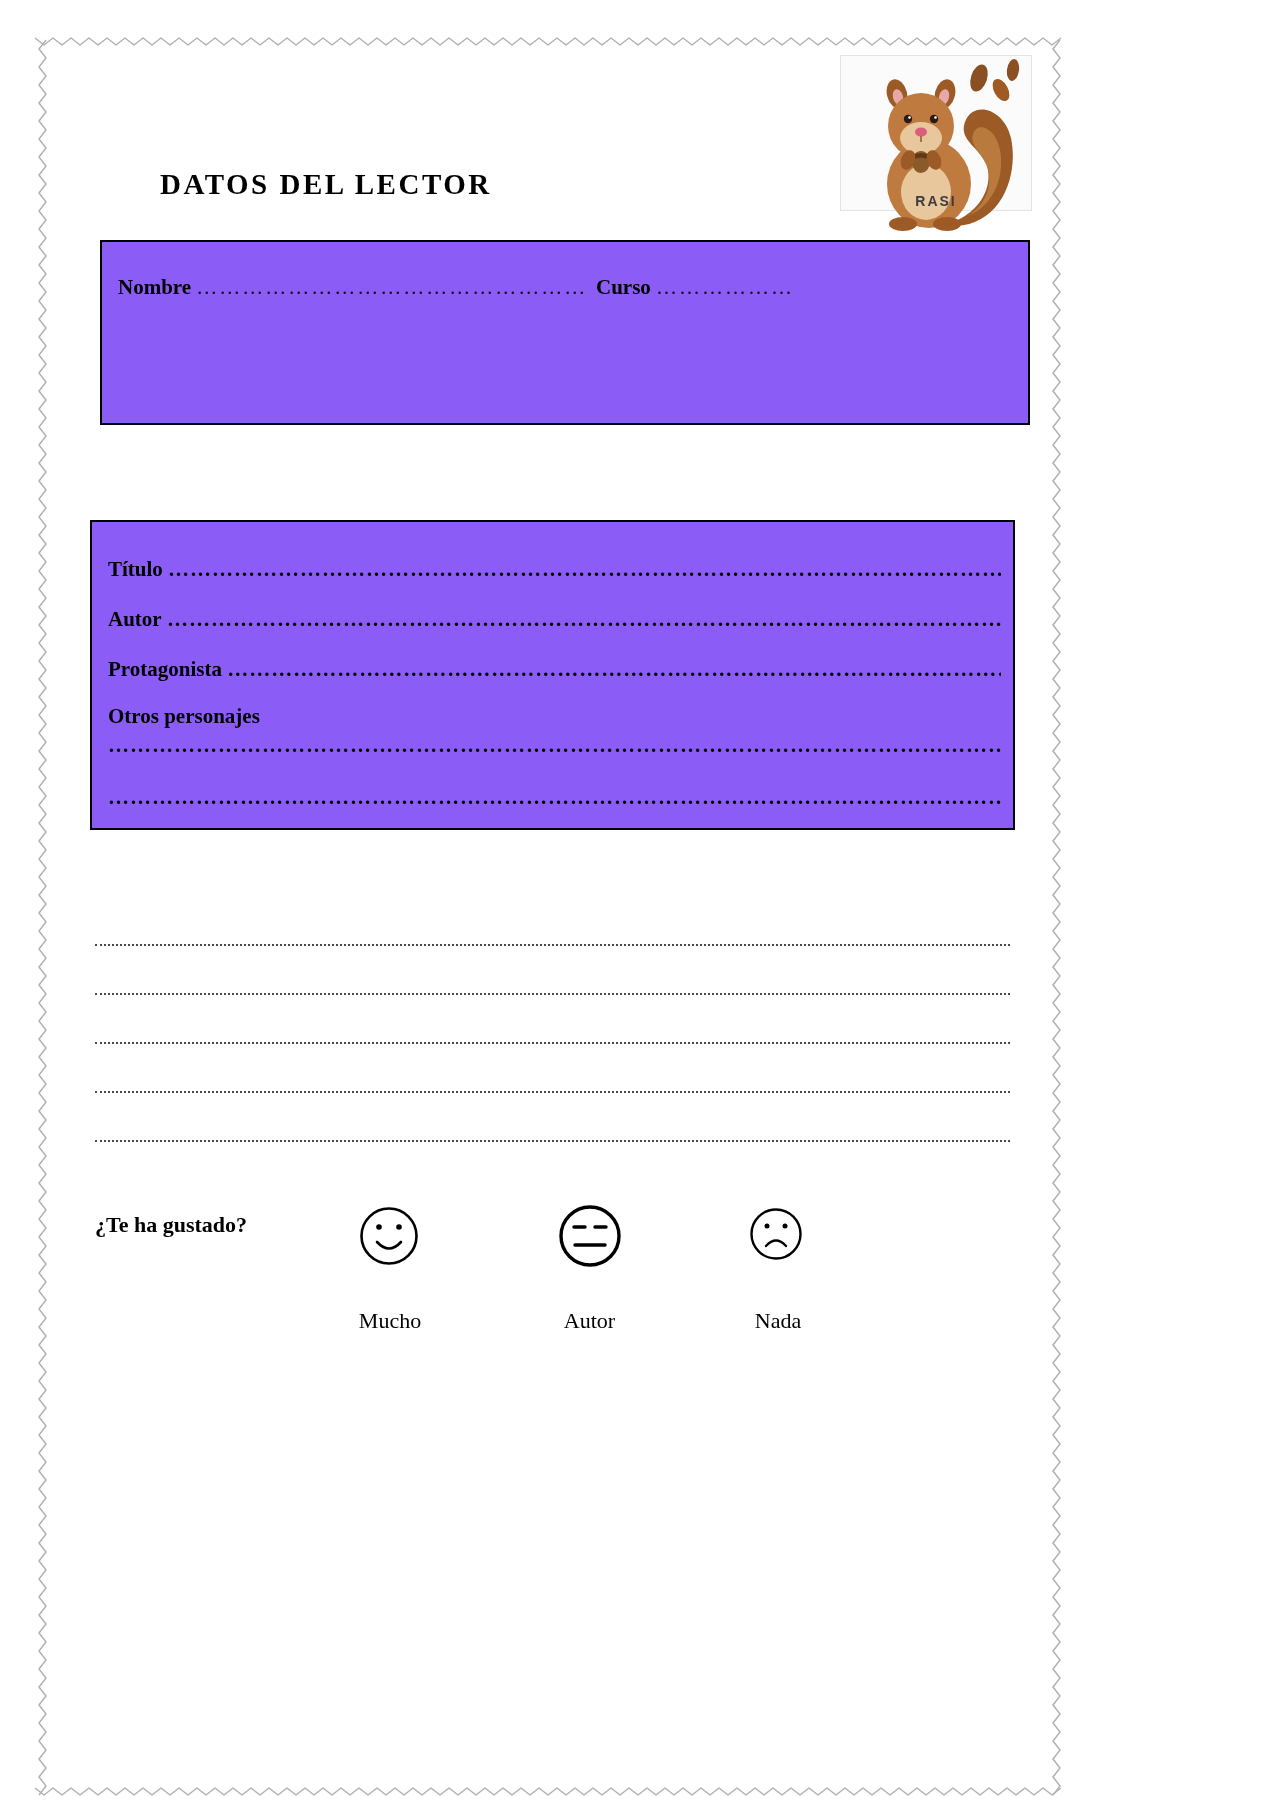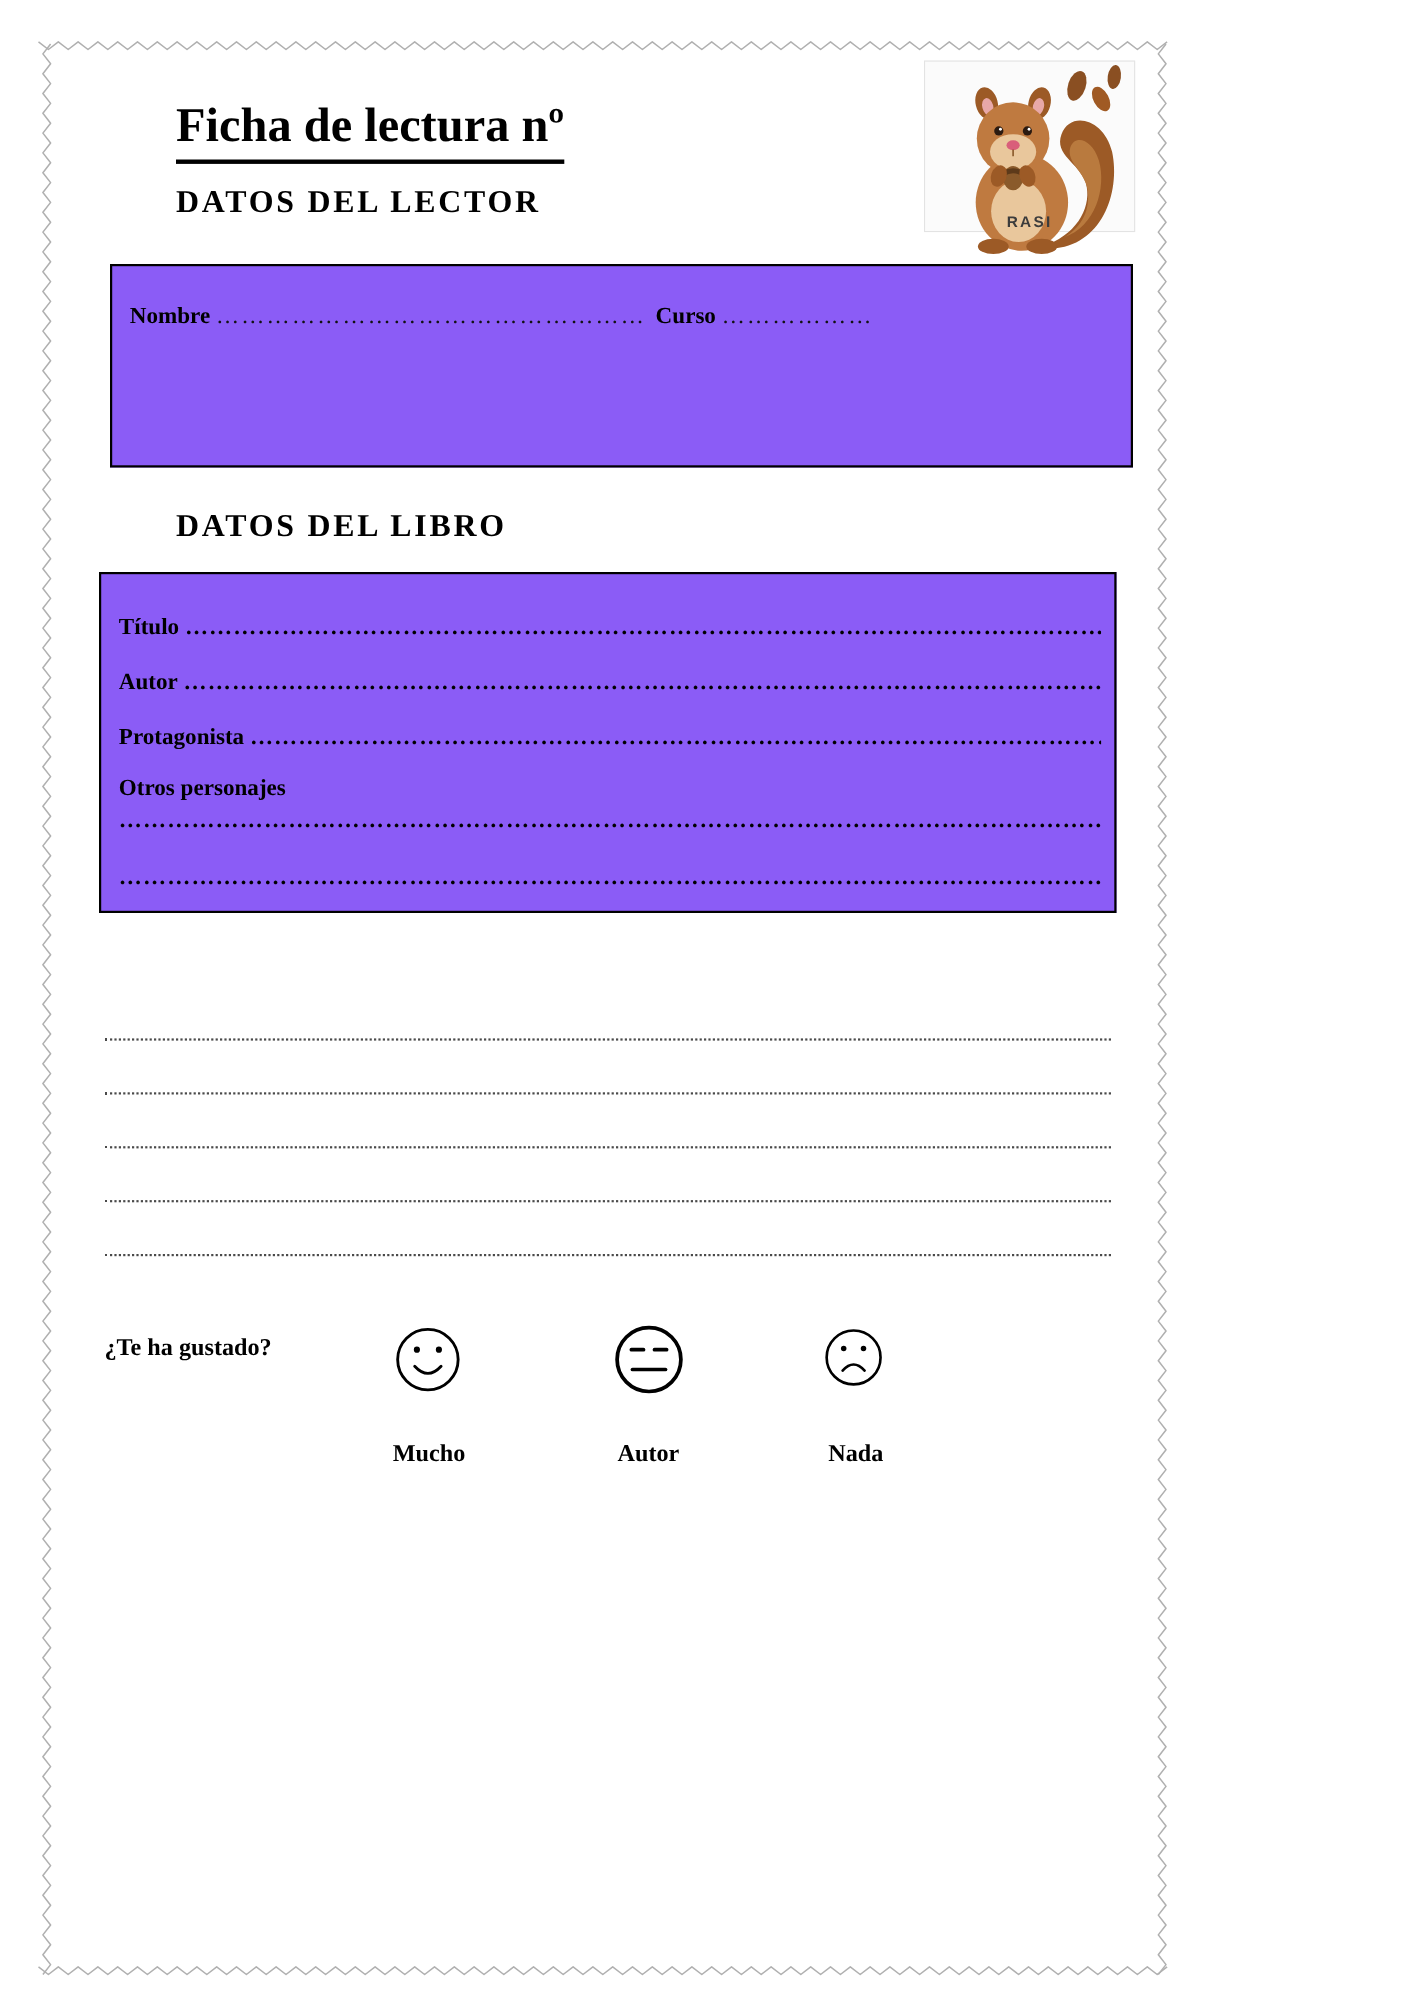--- a/index.html
+++ b/index.html
@@ -39,38 +39,37 @@
 
   .answer-lines { position:absolute; left:95px; top:897px; width:915px; }
   .ans-line { height:49px; border-bottom:2px dotted #4a4a4a; }
 
   .rating-q { position:absolute; left:95px; top:1212px; font-size:22px; font-weight:bold; }
   .face { position:absolute; }
   .face-happy   { left:358px; top:1205px; }
   .face-neutral { left:556px; top:1202px; }
   .face-sad     { left:748px; top:1206px; }
 
-  .rating-label { position:absolute; top:1308px; font-size:22px; font-weight:bold; text-align:center; }
+  .rating-label { position:absolute; top:1308px; font-size:22px; font-weight:normal; text-align:center; }
   .rl-mucho { left:345px; width:90px; }
   .rl-poco  { left:557px; width:65px; }
   .rl-nada  { left:744px; width:68px; }
 </style>
 </head>
 <body>
 
 <div class="page">
 
   <svg class="zigzag-svg" width="1280" height="1811" viewBox="0 0 1280 1811">
     <path transform="translate(35,38)" fill="none" stroke-width="1.4" stroke-linejoin="round" d="M0,0 L9,7 L18,0 L27,7 L36,0 L45,7 L54,0 L63,7 L72,0 L81,7 L90,0 L99,7 L108,0 L117,7 L126,0 L135,7 L144,0 L153,7 L162,0 L171,7 L180,0 L189,7 L198,0 L207,7 L216,0 L225,7 L234,0 L243,7 L252,0 L261,7 L270,0 L279,7 L288,0 L297,7 L306,0 L315,7 L324,0 L333,7 L342,0 L351,7 L360,0 L369,7 L378,0 L387,7 L396,0 L405,7 L414,0 L423,7 L432,0 L441,7 L450,0 L459,7 L468,0 L477,7 L486,0 L495,7 L504,0 L513,7 L522,0 L531,7 L540,0 L549,7 L558,0 L567,7 L576,0 L585,7 L594,0 L603,7 L612,0 L621,7 L630,0 L639,7 L648,0 L657,7 L666,0 L675,7 L684,0 L693,7 L702,0 L711,7 L720,0 L729,7 L738,0 L747,7 L756,0 L765,7 L774,0 L783,7 L792,0 L801,7 L810,0 L819,7 L828,0 L837,7 L846,0 L855,7 L864,0 L873,7 L882,0 L891,7 L900,0 L909,7 L918,0 L927,7 L936,0 L945,7 L954,0 L963,7 L972,0 L981,7 L990,0 L999,7 L1008,0 L1017,7 L1026,0" stroke="#b0b0b0"></path>
     <path transform="translate(35,1788)" fill="none" stroke-width="1.4" stroke-linejoin="round" d="M0,0 L9,7 L18,0 L27,7 L36,0 L45,7 L54,0 L63,7 L72,0 L81,7 L90,0 L99,7 L108,0 L117,7 L126,0 L135,7 L144,0 L153,7 L162,0 L171,7 L180,0 L189,7 L198,0 L207,7 L216,0 L225,7 L234,0 L243,7 L252,0 L261,7 L270,0 L279,7 L288,0 L297,7 L306,0 L315,7 L324,0 L333,7 L342,0 L351,7 L360,0 L369,7 L378,0 L387,7 L396,0 L405,7 L414,0 L423,7 L432,0 L441,7 L450,0 L459,7 L468,0 L477,7 L486,0 L495,7 L504,0 L513,7 L522,0 L531,7 L540,0 L549,7 L558,0 L567,7 L576,0 L585,7 L594,0 L603,7 L612,0 L621,7 L630,0 L639,7 L648,0 L657,7 L666,0 L675,7 L684,0 L693,7 L702,0 L711,7 L720,0 L729,7 L738,0 L747,7 L756,0 L765,7 L774,0 L783,7 L792,0 L801,7 L810,0 L819,7 L828,0 L837,7 L846,0 L855,7 L864,0 L873,7 L882,0 L891,7 L900,0 L909,7 L918,0 L927,7 L936,0 L945,7 L954,0 L963,7 L972,0 L981,7 L990,0 L999,7 L1008,0 L1017,7 L1026,0" stroke="#b0b0b0"></path>
     <path transform="translate(46,40) rotate(90)" fill="none" stroke-width="1.4" stroke-linejoin="round" d="M0,0 L9,7 L18,0 L27,7 L36,0 L45,7 L54,0 L63,7 L72,0 L81,7 L90,0 L99,7 L108,0 L117,7 L126,0 L135,7 L144,0 L153,7 L162,0 L171,7 L180,0 L189,7 L198,0 L207,7 L216,0 L225,7 L234,0 L243,7 L252,0 L261,7 L270,0 L279,7 L288,0 L297,7 L306,0 L315,7 L324,0 L333,7 L342,0 L351,7 L360,0 L369,7 L378,0 L387,7 L396,0 L405,7 L414,0 L423,7 L432,0 L441,7 L450,0 L459,7 L468,0 L477,7 L486,0 L495,7 L504,0 L513,7 L522,0 L531,7 L540,0 L549,7 L558,0 L567,7 L576,0 L585,7 L594,0 L603,7 L612,0 L621,7 L630,0 L639,7 L648,0 L657,7 L666,0 L675,7 L684,0 L693,7 L702,0 L711,7 L720,0 L729,7 L738,0 L747,7 L756,0 L765,7 L774,0 L783,7 L792,0 L801,7 L810,0 L819,7 L828,0 L837,7 L846,0 L855,7 L864,0 L873,7 L882,0 L891,7 L900,0 L909,7 L918,0 L927,7 L936,0 L945,7 L954,0 L963,7 L972,0 L981,7 L990,0 L999,7 L1008,0 L1017,7 L1026,0 L1035,7 L1044,0 L1053,7 L1062,0 L1071,7 L1080,0 L1089,7 L1098,0 L1107,7 L1116,0 L1125,7 L1134,0 L1143,7 L1152,0 L1161,7 L1170,0 L1179,7 L1188,0 L1197,7 L1206,0 L1215,7 L1224,0 L1233,7 L1242,0 L1251,7 L1260,0 L1269,7 L1278,0 L1287,7 L1296,0 L1305,7 L1314,0 L1323,7 L1332,0 L1341,7 L1350,0 L1359,7 L1368,0 L1377,7 L1386,0 L1395,7 L1404,0 L1413,7 L1422,0 L1431,7 L1440,0 L1449,7 L1458,0 L1467,7 L1476,0 L1485,7 L1494,0 L1503,7 L1512,0 L1521,7 L1530,0 L1539,7 L1548,0 L1557,7 L1566,0 L1575,7 L1584,0 L1593,7 L1602,0 L1611,7 L1620,0 L1629,7 L1638,0 L1647,7 L1656,0 L1665,7 L1674,0 L1683,7 L1692,0 L1701,7 L1710,0 L1719,7 L1728,0 L1737,7 L1746,0 L1755,7" stroke="#b0b0b0"></path>
     <path transform="translate(1060,40) rotate(90)" fill="none" stroke-width="1.4" stroke-linejoin="round" d="M0,0 L9,7 L18,0 L27,7 L36,0 L45,7 L54,0 L63,7 L72,0 L81,7 L90,0 L99,7 L108,0 L117,7 L126,0 L135,7 L144,0 L153,7 L162,0 L171,7 L180,0 L189,7 L198,0 L207,7 L216,0 L225,7 L234,0 L243,7 L252,0 L261,7 L270,0 L279,7 L288,0 L297,7 L306,0 L315,7 L324,0 L333,7 L342,0 L351,7 L360,0 L369,7 L378,0 L387,7 L396,0 L405,7 L414,0 L423,7 L432,0 L441,7 L450,0 L459,7 L468,0 L477,7 L486,0 L495,7 L504,0 L513,7 L522,0 L531,7 L540,0 L549,7 L558,0 L567,7 L576,0 L585,7 L594,0 L603,7 L612,0 L621,7 L630,0 L639,7 L648,0 L657,7 L666,0 L675,7 L684,0 L693,7 L702,0 L711,7 L720,0 L729,7 L738,0 L747,7 L756,0 L765,7 L774,0 L783,7 L792,0 L801,7 L810,0 L819,7 L828,0 L837,7 L846,0 L855,7 L864,0 L873,7 L882,0 L891,7 L900,0 L909,7 L918,0 L927,7 L936,0 L945,7 L954,0 L963,7 L972,0 L981,7 L990,0 L999,7 L1008,0 L1017,7 L1026,0 L1035,7 L1044,0 L1053,7 L1062,0 L1071,7 L1080,0 L1089,7 L1098,0 L1107,7 L1116,0 L1125,7 L1134,0 L1143,7 L1152,0 L1161,7 L1170,0 L1179,7 L1188,0 L1197,7 L1206,0 L1215,7 L1224,0 L1233,7 L1242,0 L1251,7 L1260,0 L1269,7 L1278,0 L1287,7 L1296,0 L1305,7 L1314,0 L1323,7 L1332,0 L1341,7 L1350,0 L1359,7 L1368,0 L1377,7 L1386,0 L1395,7 L1404,0 L1413,7 L1422,0 L1431,7 L1440,0 L1449,7 L1458,0 L1467,7 L1476,0 L1485,7 L1494,0 L1503,7 L1512,0 L1521,7 L1530,0 L1539,7 L1548,0 L1557,7 L1566,0 L1575,7 L1584,0 L1593,7 L1602,0 L1611,7 L1620,0 L1629,7 L1638,0 L1647,7 L1656,0 L1665,7 L1674,0 L1683,7 L1692,0 L1701,7 L1710,0 L1719,7 L1728,0 L1737,7 L1746,0 L1755,7" stroke="#b0b0b0"></path>
   </svg>
 
-  <h1 class="title">Ficha de lectura nº</h1>
 
   <div class="mascot">
     <svg width="190" height="176" viewBox="0 0 190 176">
       <ellipse cx="138" cy="20" rx="8" ry="14" fill="#8a4f22" transform="rotate(18 138 20)"></ellipse>
       <ellipse cx="160" cy="32" rx="7" ry="12" fill="#a05a24" transform="rotate(-28 160 32)"></ellipse>
       <ellipse cx="172" cy="12" rx="6" ry="11" fill="#8a4f22" transform="rotate(8 172 12)"></ellipse>
       <path d="M115,168 C160,166 178,118 170,80 C163,50 132,42 124,64 C117,83 140,90 146,108 C152,128 140,153 112,164 Z" fill="#9c5a26"></path>
       <path d="M126,158 C155,148 165,113 158,88 C152,68 136,64 132,76 C128,90 146,98 148,116 C150,136 140,150 126,158 Z" fill="#b97a3e"></path>
       <ellipse cx="88" cy="126" rx="42" ry="44" fill="#bf7a40"></ellipse>
       <ellipse cx="85" cy="134" rx="25" ry="28" fill="#e9c79c"></ellipse>
@@ -102,21 +101,20 @@
     <div class="frow" style="top:32px;">
       <span class="lbl">Nombre</span>
       <span class="dots">……………………………………………</span>
       <span class="curso-group">
         <span class="lbl">Curso</span>
         <span class="dots">………………</span>
       </span>
     </div>
   </div>
 
-  <h2 class="section-heading book-heading">DATOS DEL LIBRO</h2>
 
   <div class="box book-box">
     <div class="frow" style="top:34px;">
       <span class="lbl">Título</span>
       <span class="bdots">………………………………………………………………………………………………………………</span>
     </div>
     <div class="frow" style="top:84px;">
       <span class="lbl">Autor</span>
       <span class="bdots">…………………………………………………………………………………………………………………</span>
     </div>

